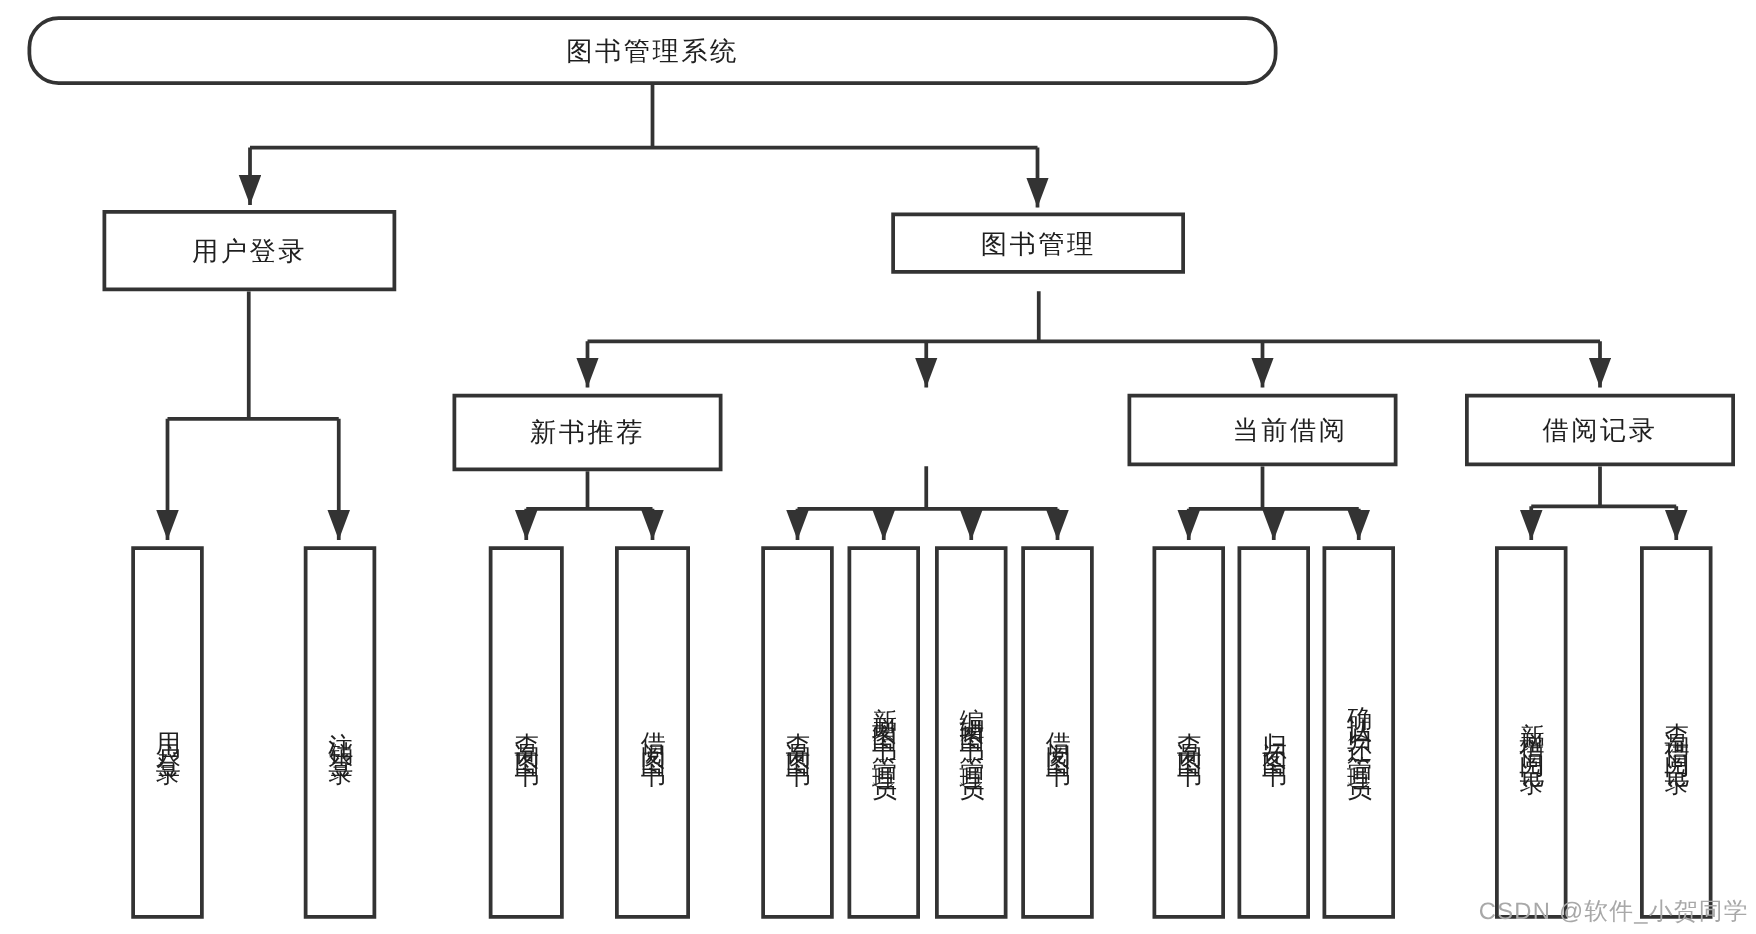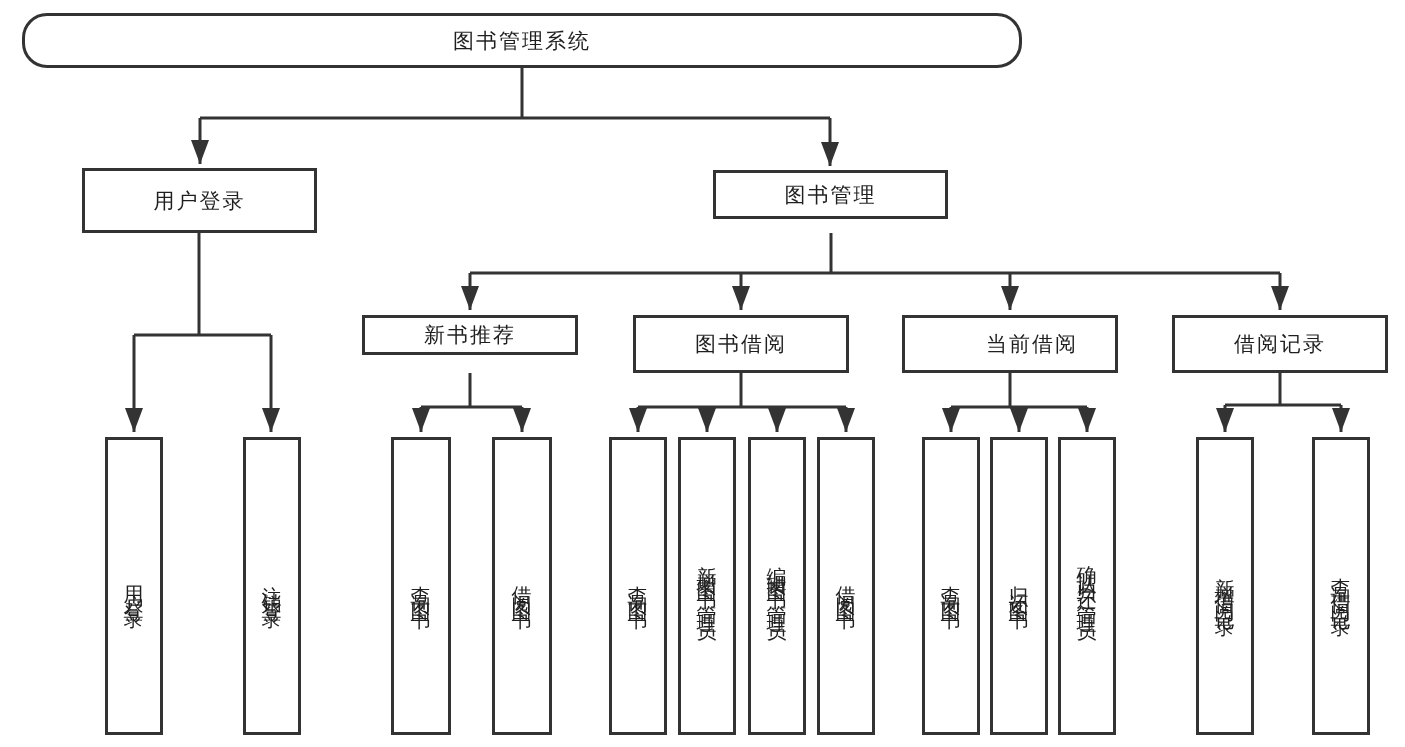--- a/index.html
+++ b/index.html
@@ -97,22 +97,21 @@
       <path d="M1225,405 V432" marker-end="url(#arrow)"></path>
       <path d="M1341,405 V432" marker-end="url(#arrow)"></path>
     </g>
   </svg>
 
   <div class="box hbox" style="left:22px;top:13px;width:1000px;height:55px;border-radius:25px;">图书管理系统</div>
 
   <div class="box hbox" style="left:82px;top:168px;width:235px;height:65px;">用户登录</div>
   <div class="box hbox" style="left:713px;top:170px;width:235px;height:49px;">图书管理</div>
 
-  <div class="box hbox" style="left:362px;top:315px;width:216px;height:40px;">新书推荐</div>
-  <div class="box hbox" style="left:633px;top:315px;width:216px;height:58px;">图书借阅</div>
+  <div class="box hbox" style="left:362px;top:315px;width:216px;height:62px;">新书推荐</div>
   <div class="box hbox" style="left:902px;top:315px;width:216px;height:58px;padding-left:44px;">当前借阅</div>
   <div class="box hbox" style="left:1172px;top:315px;width:216px;height:58px;">借阅记录</div>
 
   <div class="box leaf" style="left:105px;top:437px;width:58px;height:298px;">用户登录</div>
   <div class="box leaf" style="left:243px;top:437px;width:58px;height:298px;">注销登录</div>
 
   <div class="box leaf" style="left:391px;top:437px;width:60px;height:298px;">查询图书</div>
   <div class="box leaf" style="left:492px;top:437px;width:60px;height:298px;">借阅图书</div>
 
   <div class="box leaf" style="left:609px;top:437px;width:58px;height:298px;">查询图书</div>
@@ -120,13 +119,14 @@
   <div class="box leaf" style="left:748px;top:437px;width:58px;height:298px;">编辑图书（管理员）</div>
   <div class="box leaf" style="left:817px;top:437px;width:58px;height:298px;">借阅图书</div>
 
   <div class="box leaf" style="left:922px;top:437px;width:58px;height:298px;">查询图书</div>
   <div class="box leaf" style="left:990px;top:437px;width:58px;height:298px;">归还图书</div>
   <div class="box leaf" style="left:1058px;top:437px;width:58px;height:298px;">确认归还（管理员）</div>
 
   <div class="box leaf" style="left:1196px;top:437px;width:58px;height:298px;">新增借阅记录</div>
   <div class="box leaf" style="left:1312px;top:437px;width:58px;height:298px;">查询借阅记录</div>
 
+  <div id="watermark">CSDN @软件_小贺同学</div>
 </div>
 
 </body></html>

